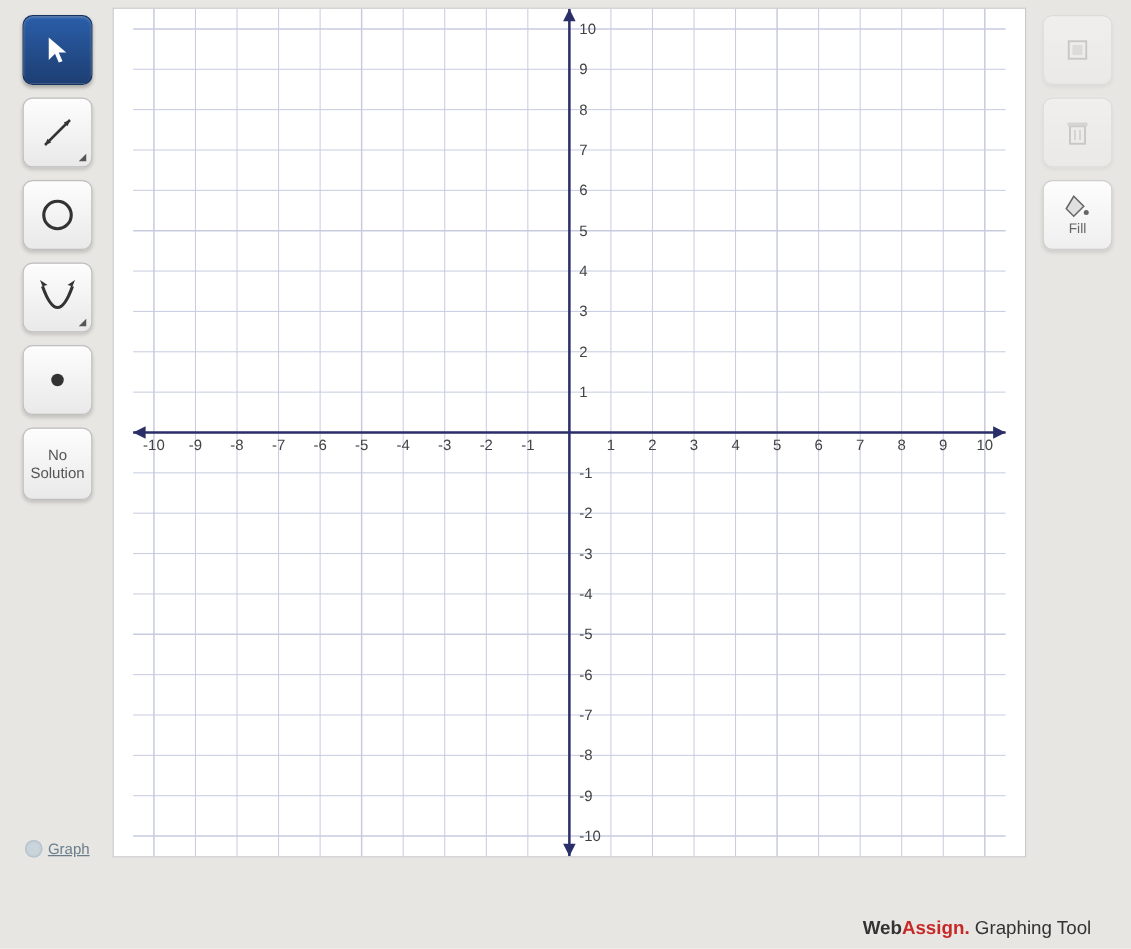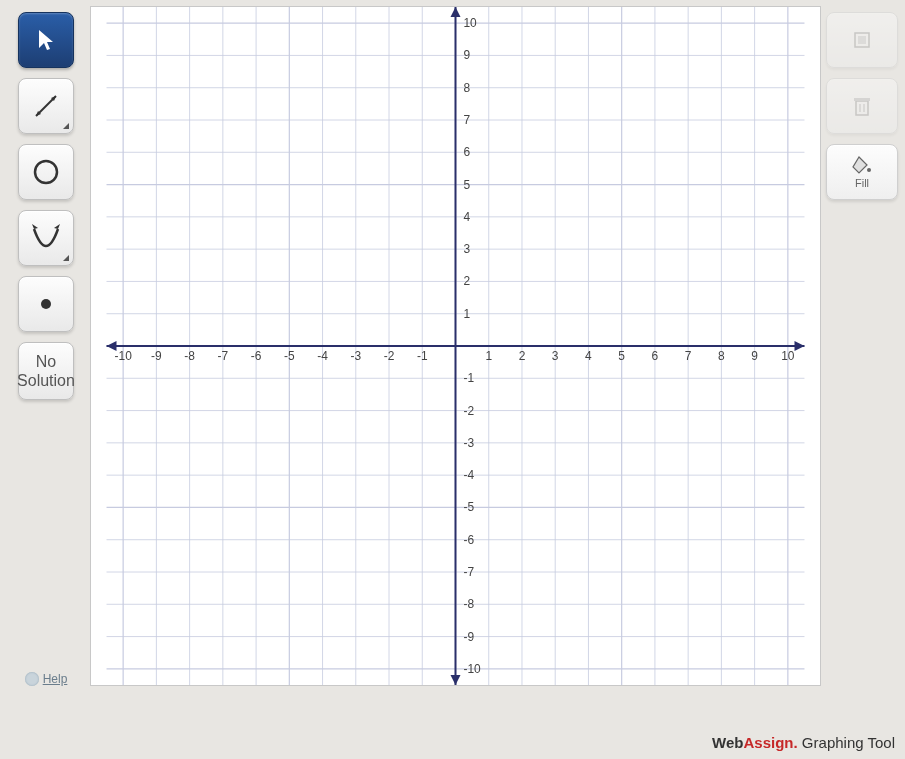--- a/index.html
+++ b/index.html
@@ -47,21 +47,21 @@
     cursor: pointer;
     position: relative;
   }
   .tool-btn.active {
     background: linear-gradient(#2a5ea8,#1d3e73);
     border: 1px solid #16335e;
     box-shadow: inset 0 1px 2px rgba(255,255,255,0.25), 0 2px 3px rgba(0,0,0,0.25);
   }
   .tool-btn.no-sol {
     height: 58px;
-    font-size: 16px;
+    font-size: 12px;
     color:#555;
     flex-direction: column;
     line-height: 1.2;
     text-align: center;
   }
   .tool-btn .expand-corner {
     position:absolute;
     right:4px;
     bottom:4px;
     width:0;height:0;
@@ -97,39 +97,39 @@
   svg.grid { width:100%; height:100%; display:block;}
   .right-tools {
     width: 66px;
     display:flex;
     flex-direction:column;
     gap:10px;
     align-items:center;
     padding-top:6px;
   }
   .right-btn {
-    width:72px;
+    width:56px;
     height:56px;
     border-radius:8px;
     border:1px solid #cfcfcf;
     background: linear-gradient(#fdfdfd,#efefef);
     box-shadow: 0 2px 3px rgba(0,0,0,0.1), inset 0 1px 0 #fff;
     display:flex;
     flex-direction:column;
     align-items:center;
     justify-content:center;
     font-size:11px;
     color:#666;
     cursor:pointer;
     gap:2px;
   }
   .right-btn.faded { opacity:0.4; }
   .footer-brand {
     position:absolute;
-    right: 10px;
+    right: 32px;
     bottom: 8px;
     font-size: 15px;
     color:#333;
   }
   .footer-brand .wa1{color:#333;font-weight:bold;}
   .footer-brand .wa2{color:#c62828;font-weight:bold;}
   .axis-label { font-size:12px; fill:#444; font-family:Arial; }
 </style>
 </head>
 <body>
@@ -168,21 +168,21 @@
       <div class="tool-btn">
         <svg width="14" height="14" viewBox="0 0 14 14">
             <circle cx="7" cy="7" r="5" fill="#333"></circle>
           </svg>
       </div>
       <div class="tool-btn no-sol">
         <span>No</span>
         <span>Solution</span>
       </div>
       <div class="help-link">
-        <span>Help</span>
+        <span>Graph</span>
       </div>
     </div>
 
     <div class="graph-wrap">
       <svg class="grid" id="grid-svg" viewBox="0 0 700 680">
           <line x1="16.666666666666664" y1="0" x2="16.666666666666664" y2="680" stroke="#c7cbe0" stroke-width="1.2"></line>
           <line x1="0" y1="663.8095238095239" x2="700" y2="663.8095238095239" stroke="#c7cbe0" stroke-width="1.2"></line>
           <line x1="50" y1="0" x2="50" y2="680" stroke="#c7cbe0" stroke-width="0.8"></line>
           <line x1="0" y1="631.4285714285714" x2="700" y2="631.4285714285714" stroke="#c7cbe0" stroke-width="0.8"></line>
           <line x1="83.33333333333333" y1="0" x2="83.33333333333333" y2="680" stroke="#c7cbe0" stroke-width="0.8"></line>

